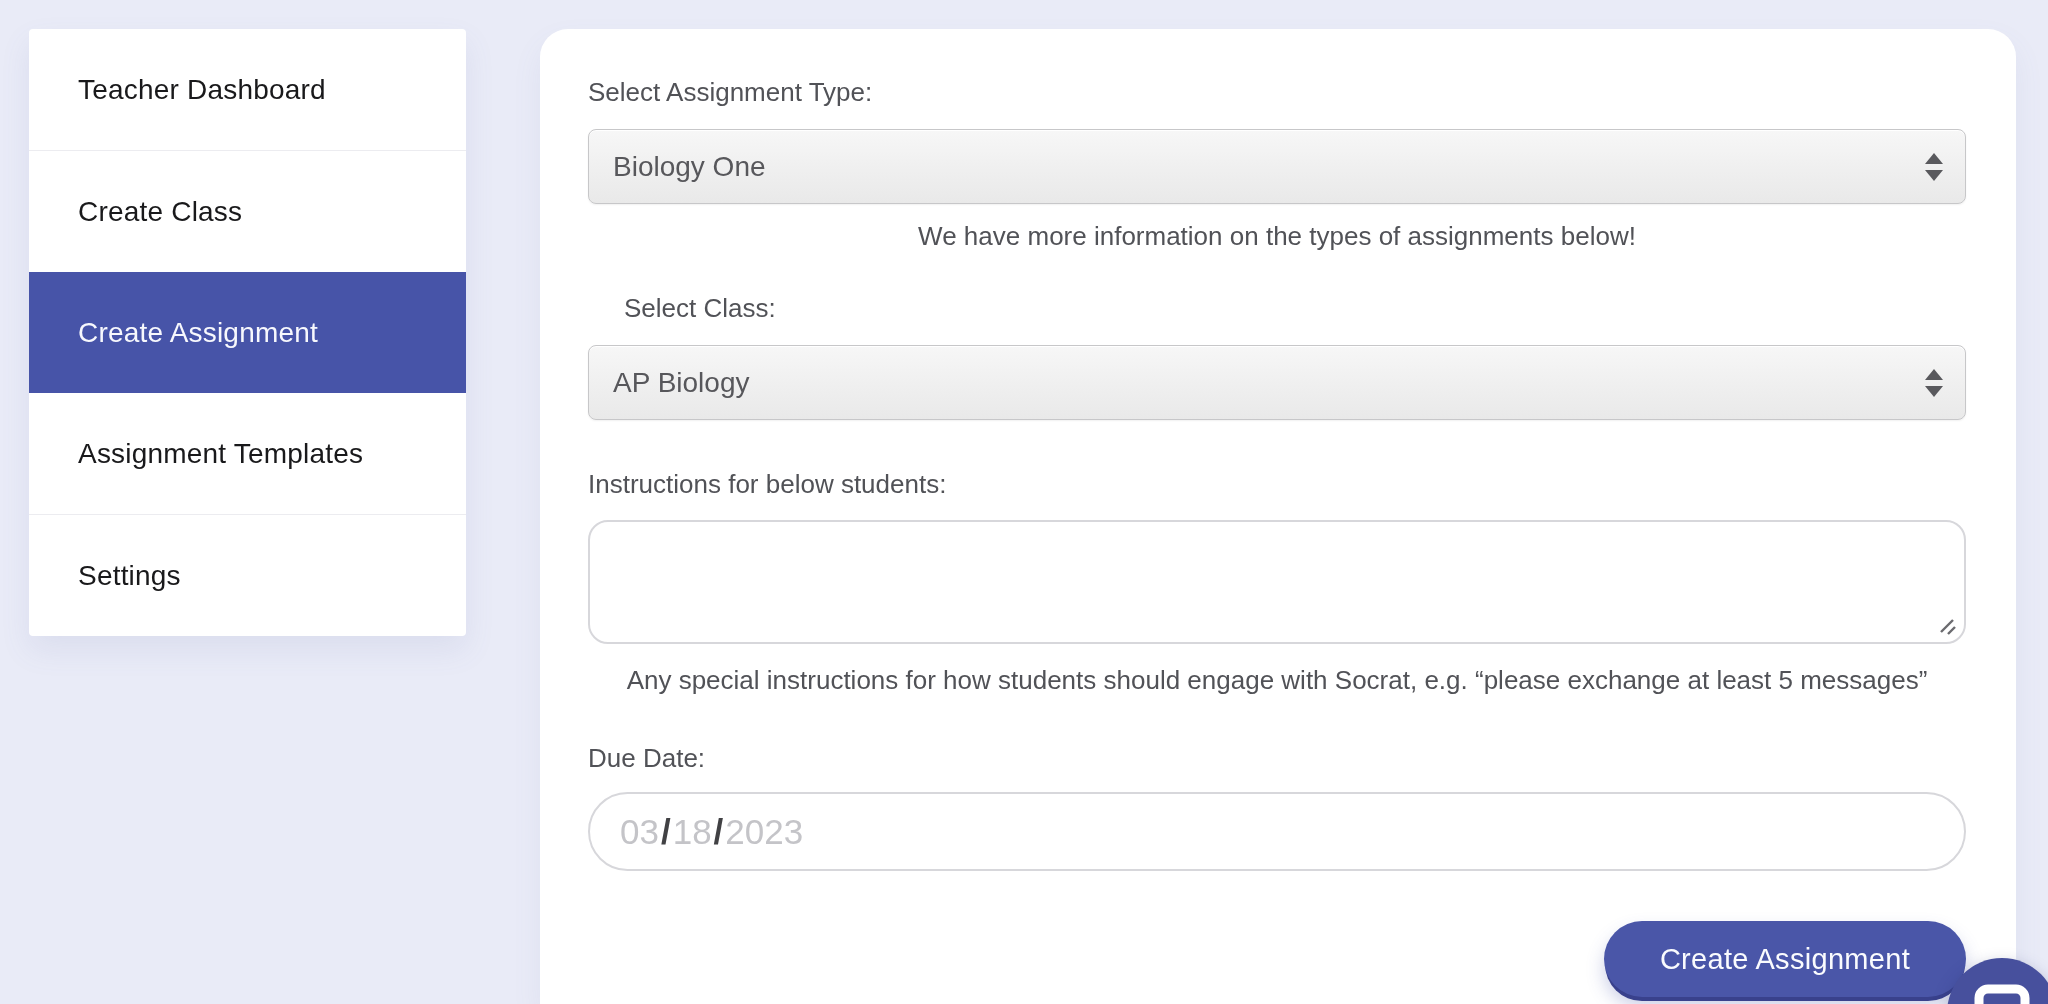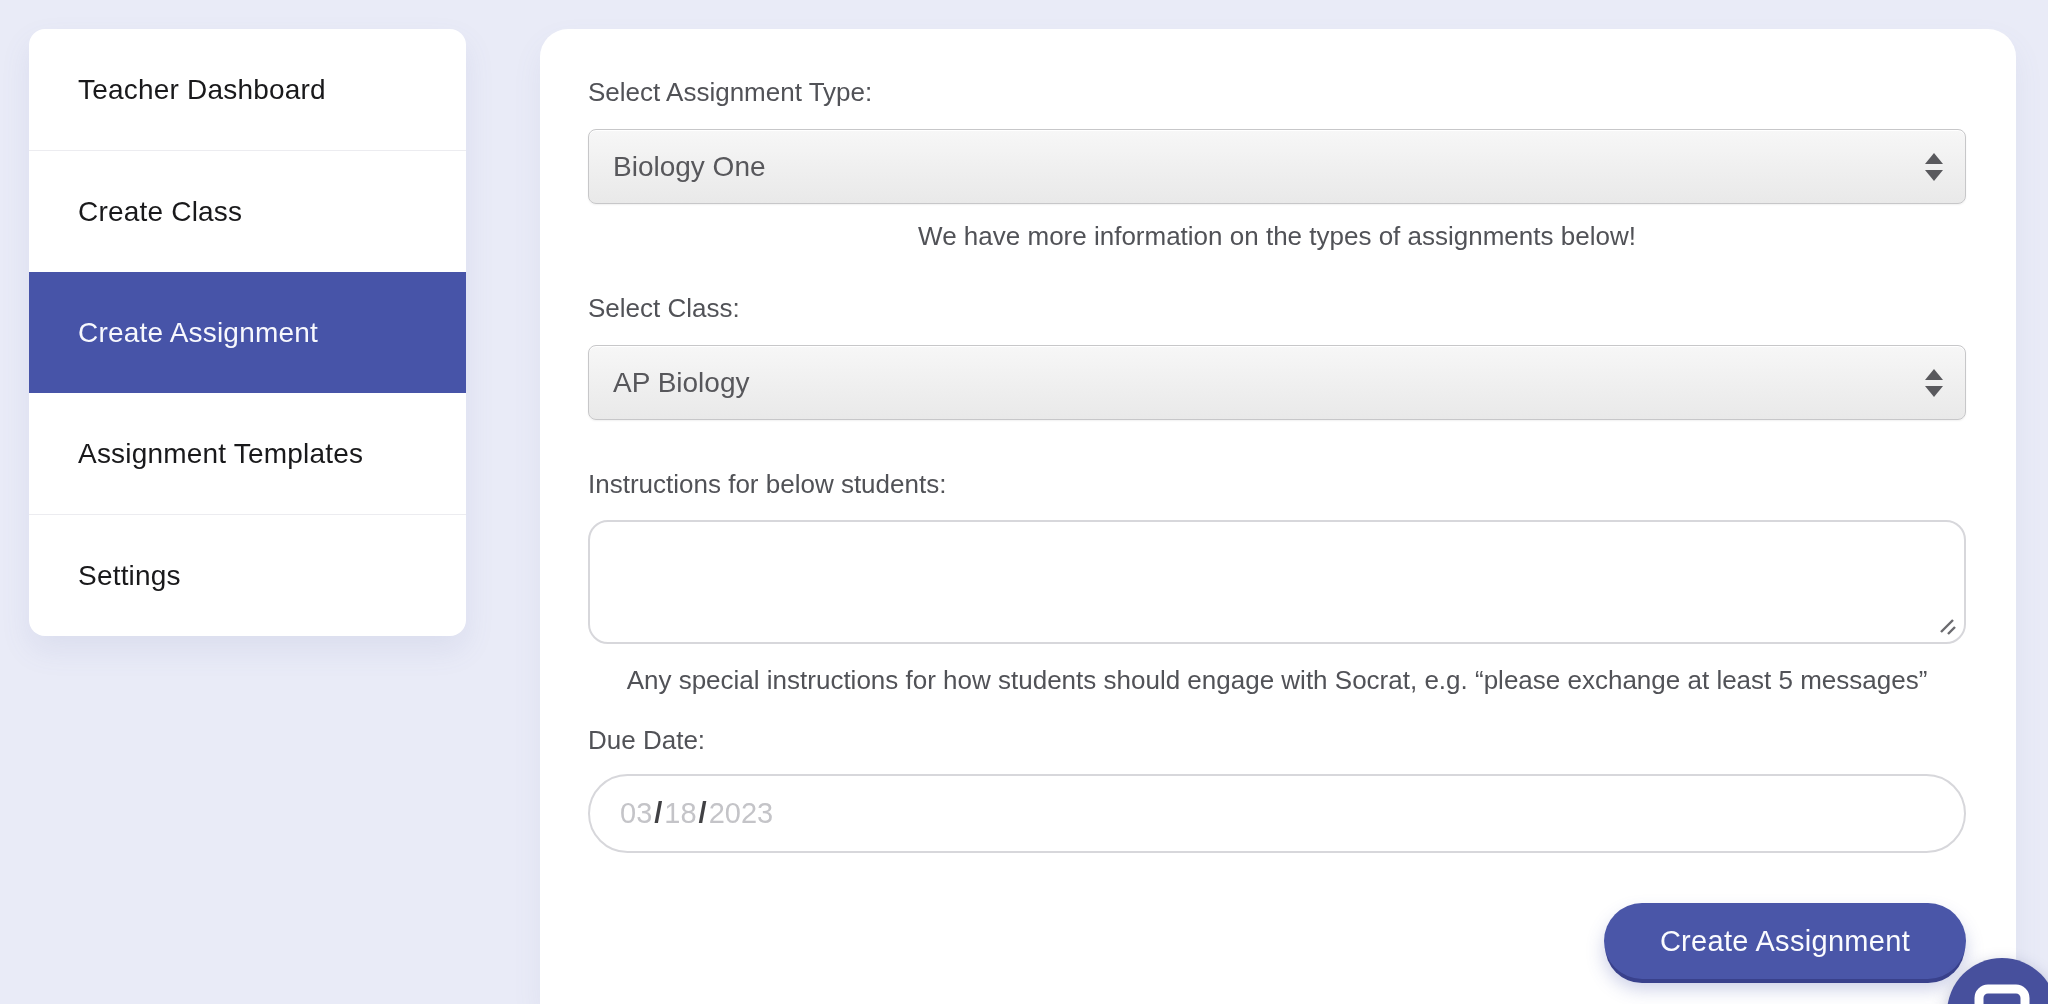--- a/index.html
+++ b/index.html
@@ -10,21 +10,21 @@
     font-family: "Liberation Sans", "DejaVu Sans", sans-serif;
     position: relative;
   }
 
   
   .sidebar {
     position: absolute;
     left: 29px; top: 29px;
     width: 437px; height: 607px;
     background: #ffffff;
-    border-radius: 16px;
+    border-radius: 4px;
     box-shadow: 0 14px 30px rgba(100,110,170,0.10);
     display: flex;
     flex-direction: column;
     overflow: hidden;
   }
   .nav-item {
     flex: 1;
     display: flex;
     align-items: center;
     padding-left: 49px;
@@ -96,23 +96,23 @@
     border-bottom: 11px solid #59595d;
   }
   .spinner .down {
     width: 0; height: 0;
     border-left: 9px solid transparent;
     border-right: 9px solid transparent;
     border-top: 11px solid #59595d;
   }
 
   .helper-1 { margin-top: 16px; }
-  .label-2 { margin-top: 40px; }
+  .label-2 { margin-top: 40px; margin-left: 36px; }
   .label-3 { margin-top: 48px; }
-  .label-4 { margin-top: 28px; }
+  .label-4 { margin-top: 46px; }
 
   
   .textarea-wrap {
     position: relative;
     margin-top: 20px;
   }
   .instructions-textarea {
     box-sizing: border-box;
     display: block;
     width: 100%;
@@ -137,21 +137,21 @@
   
   .date-input {
     margin-top: 18px;
     height: 75px;
     border: 2px solid #d7d7db;
     border-radius: 40px;
     background: #ffffff;
     display: flex;
     align-items: center;
     padding: 0 30px;
-    font-size: 29px;
+    font-size: 35px;
     cursor: text;
   }
   .ph-light { color: #c4c4c8; }
   .ph-dark  { color: #414144; font-weight: bold; padding: 0 2px; }
 
   
   .actions {
     margin-top: 50px;
     display: flex;
     justify-content: flex-end;

